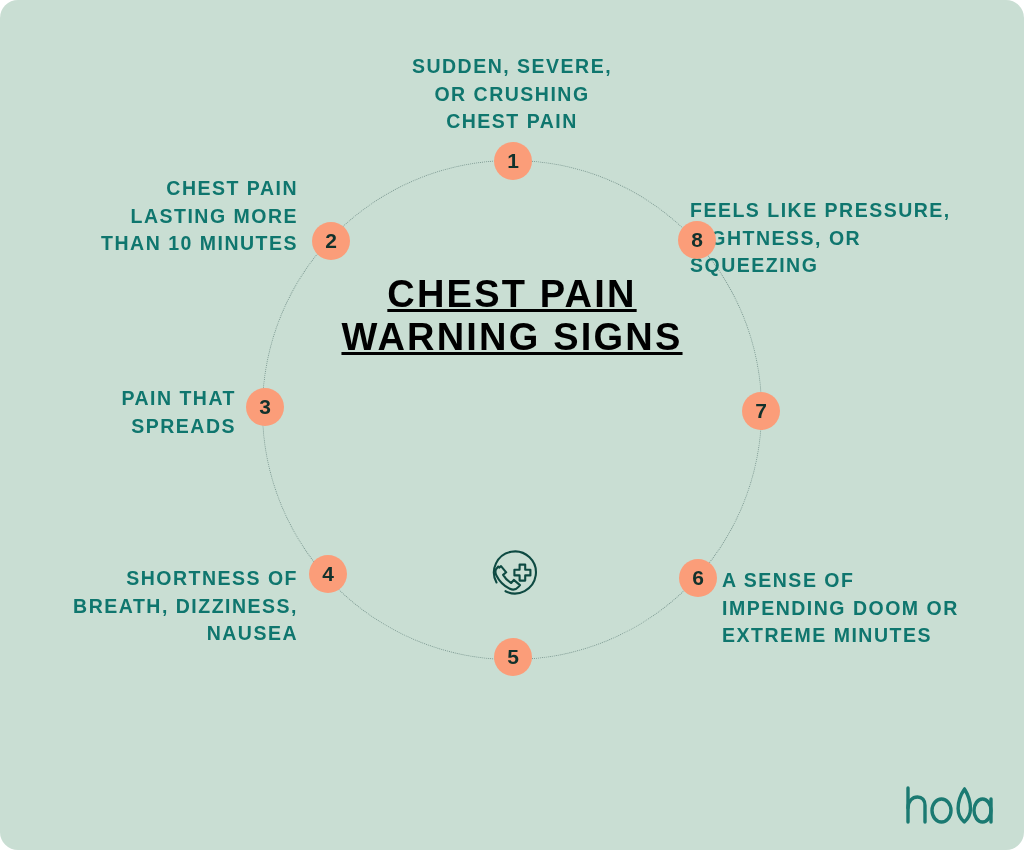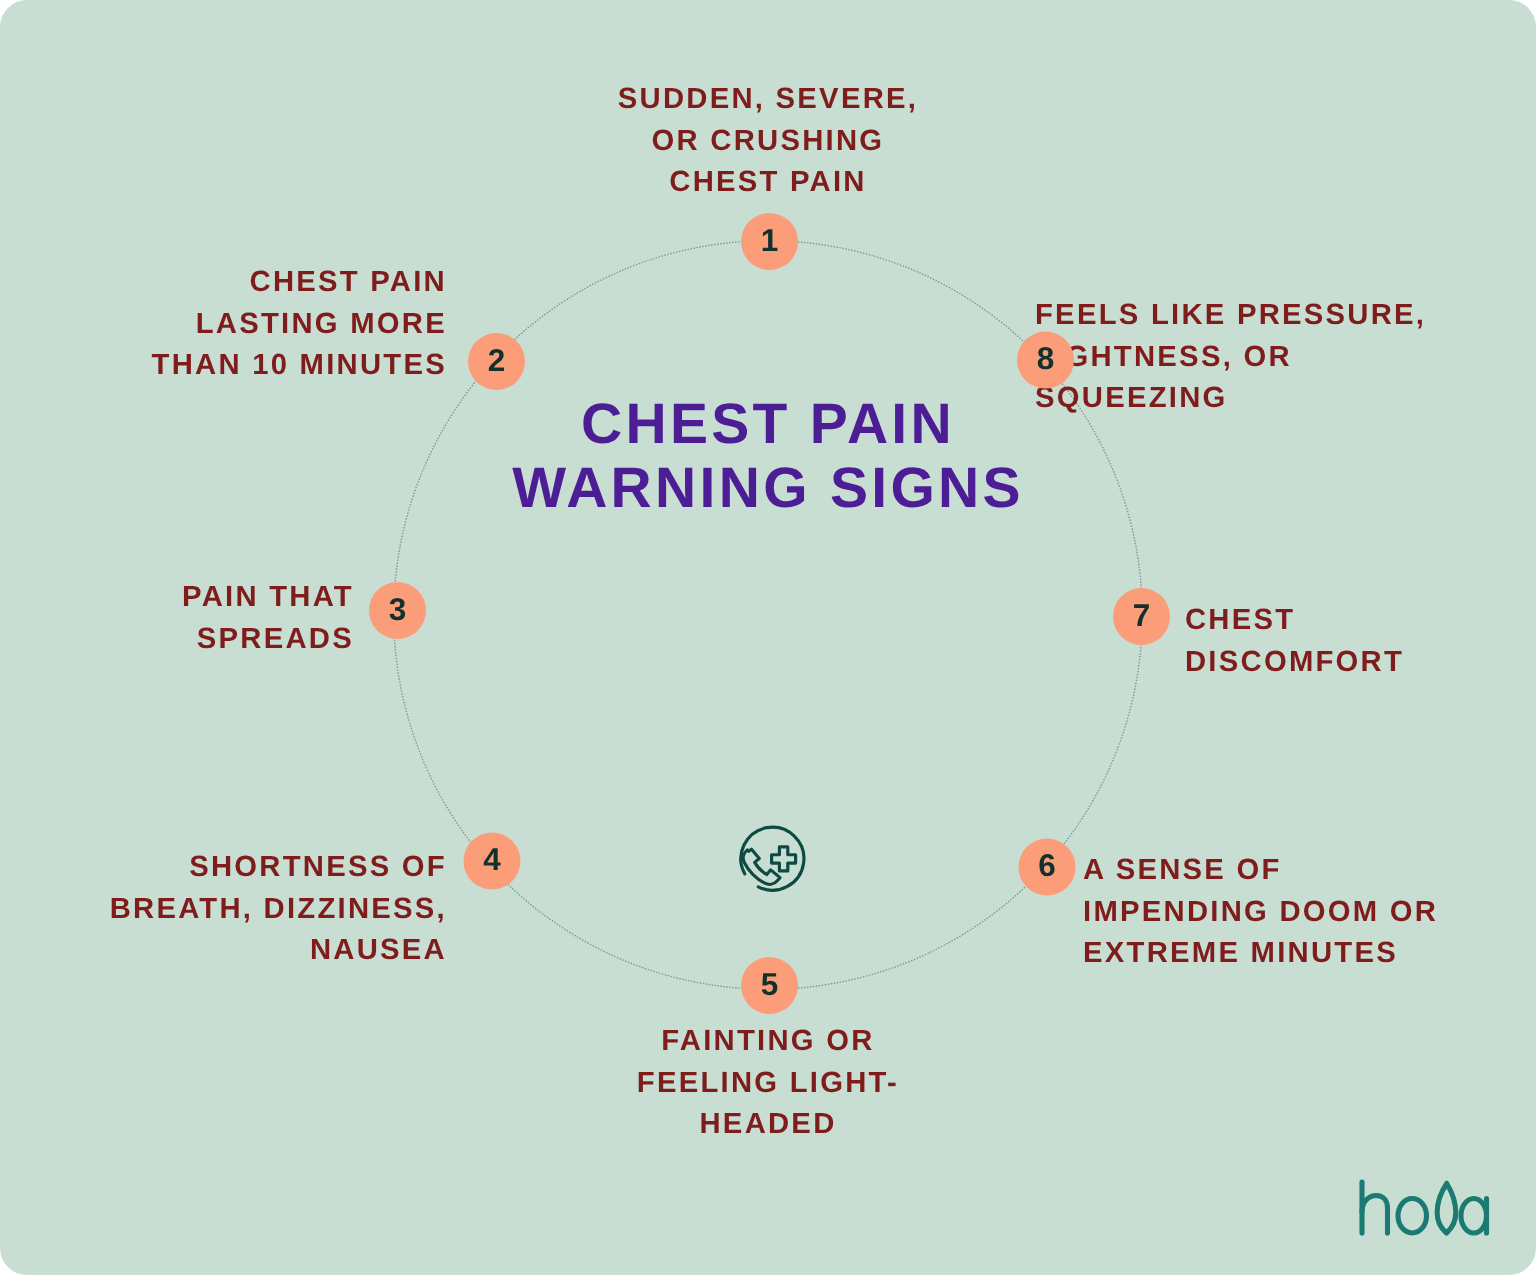--- a/index.html
+++ b/index.html
@@ -40,26 +40,27 @@
 
   
   #center-block {
     position: absolute;
     left: 282px;
     top: 262px;
     width: 460px;
     text-align: center;
   }
   .center-title {
-    color: #4c1d95;
+    color: #000000;
     font-weight: bold;
     font-size: 38px;
     line-height: 1.12;
     letter-spacing: 2.2px;
-    margin: 0;
+    margin: 11px;
+    text-decoration: underline;
   }
   #center-title-2 {
     margin-top: 42px;
   }
 
   
   #emergency-icon {
     position: absolute;
     left: 484px;
     top: 546px;
@@ -80,21 +81,21 @@
     font-weight: bold;
     font-size: 21px;
     line-height: 38px;
     text-align: center;
     letter-spacing: 0;
   }
 
   
   .label {
     position: absolute;
-    color: #7f1d1d;
+    color: #0f766e;
     font-weight: bold;
     font-size: 19.5px;
     line-height: 1.42;
     letter-spacing: 1.5px;
     white-space: pre-line;
   }
   .label.right-aligned { text-align: right; }
   .label.left-aligned  { text-align: left; }
   .label.centered      { text-align: center; }
 
@@ -152,28 +153,23 @@
 OR CRUSHING
 CHEST PAIN</div>
   <div class="label right-aligned" id="label-2">CHEST PAIN
 LASTING MORE
 THAN 10 MINUTES</div>
   <div class="label right-aligned" id="label-4">SHORTNESS OF
 BREATH, DIZZINESS,
 NAUSEA</div>
   <div class="label right-aligned" id="label-3">PAIN THAT
 SPREADS</div>
-  <div class="label centered" id="label-5">FAINTING OR
-FEELING LIGHT-
-HEADED</div>
   <div class="label left-aligned" id="label-6">A SENSE OF
 IMPENDING DOOM OR
 EXTREME MINUTES</div>
-  <div class="label left-aligned" id="label-7">CHEST
-DISCOMFORT</div>
   <div class="label left-aligned" id="label-8">FEELS LIKE PRESSURE,
 TIGHTNESS, OR
 SQUEEZING</div>
 
   <div class="badge" id="badge-1">1</div>
   <div class="badge" id="badge-2">2</div>
   <div class="badge" id="badge-3">3</div>
   <div class="badge" id="badge-4">4</div>
   <div class="badge" id="badge-5">5</div>
   <div class="badge" id="badge-6">6</div>

